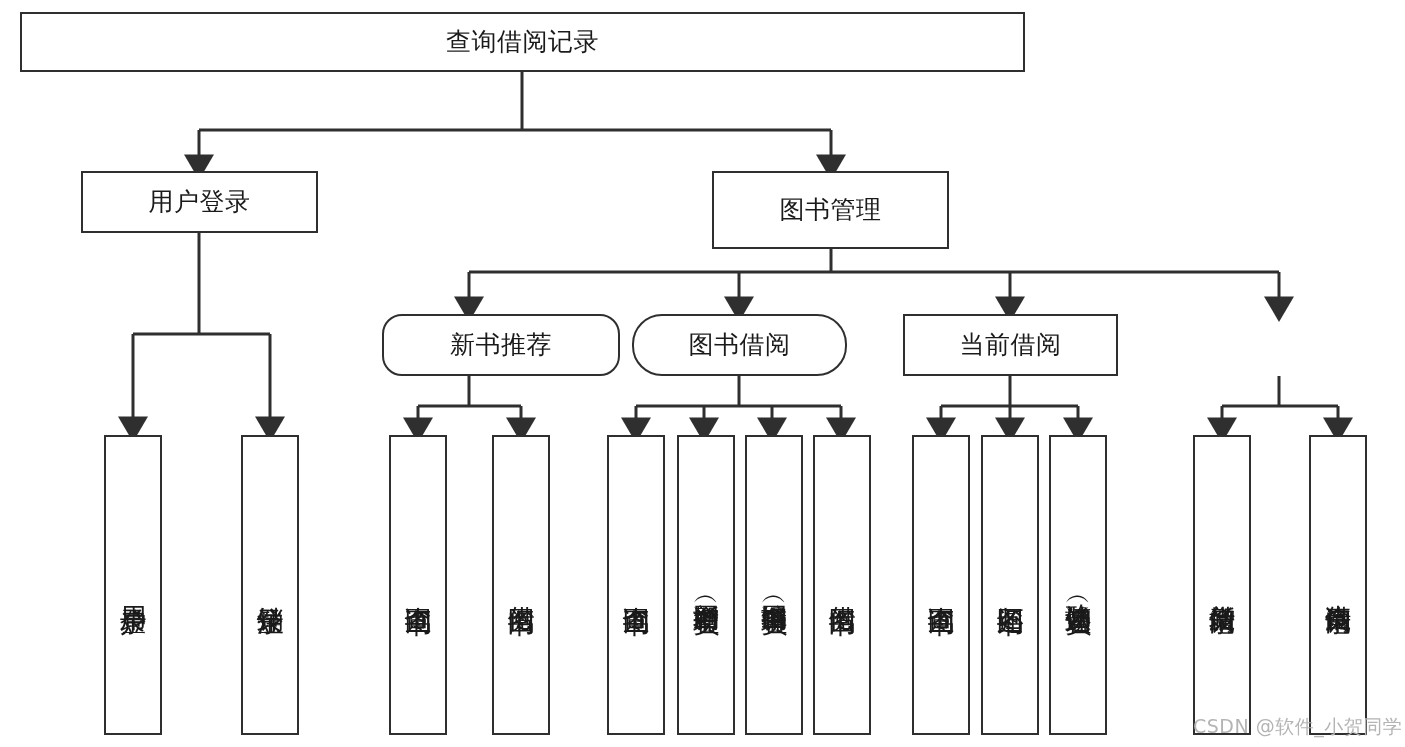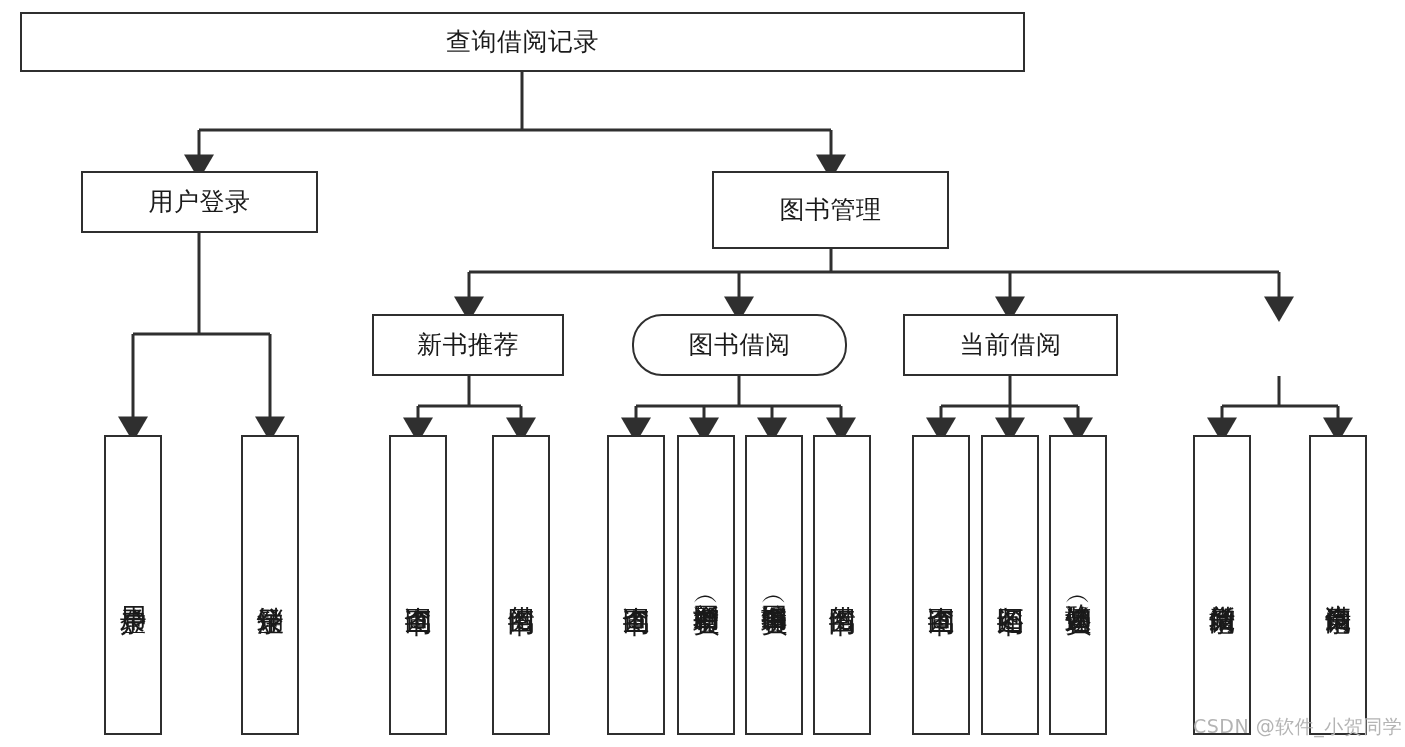--- a/index.html
+++ b/index.html
@@ -135,21 +135,21 @@
     <span class="lbl">查询借阅记录</span>
   </div>
 
   <div class="node h" style="left:81px; top:171px; width:237px; height:62px;">
     <span class="lbl">用户登录</span>
   </div>
   <div class="node h" style="left:712px; top:171px; width:237px; height:78px;">
     <span class="lbl">图书管理</span>
   </div>
 
-  <div class="node h" style="left:372px; top:314px; width:192px; height:62px;">
+  <div class="node h" style="left:382px; top:314px; width:238px; height:62px;border-radius:20px;">
     <span class="lbl">新书推荐</span>
   </div>
   <div class="node h" style="left:632px; top:314px; width:215px; height:62px;border-radius:30px;">
     <span class="lbl">图书借阅</span>
   </div>
   <div class="node h" style="left:903px; top:314px; width:215px; height:62px;">
     <span class="lbl">当前借阅</span>
   </div>
 
   <div class="node v" style="left:104px; top:435px; width:58px; height:300px;">

